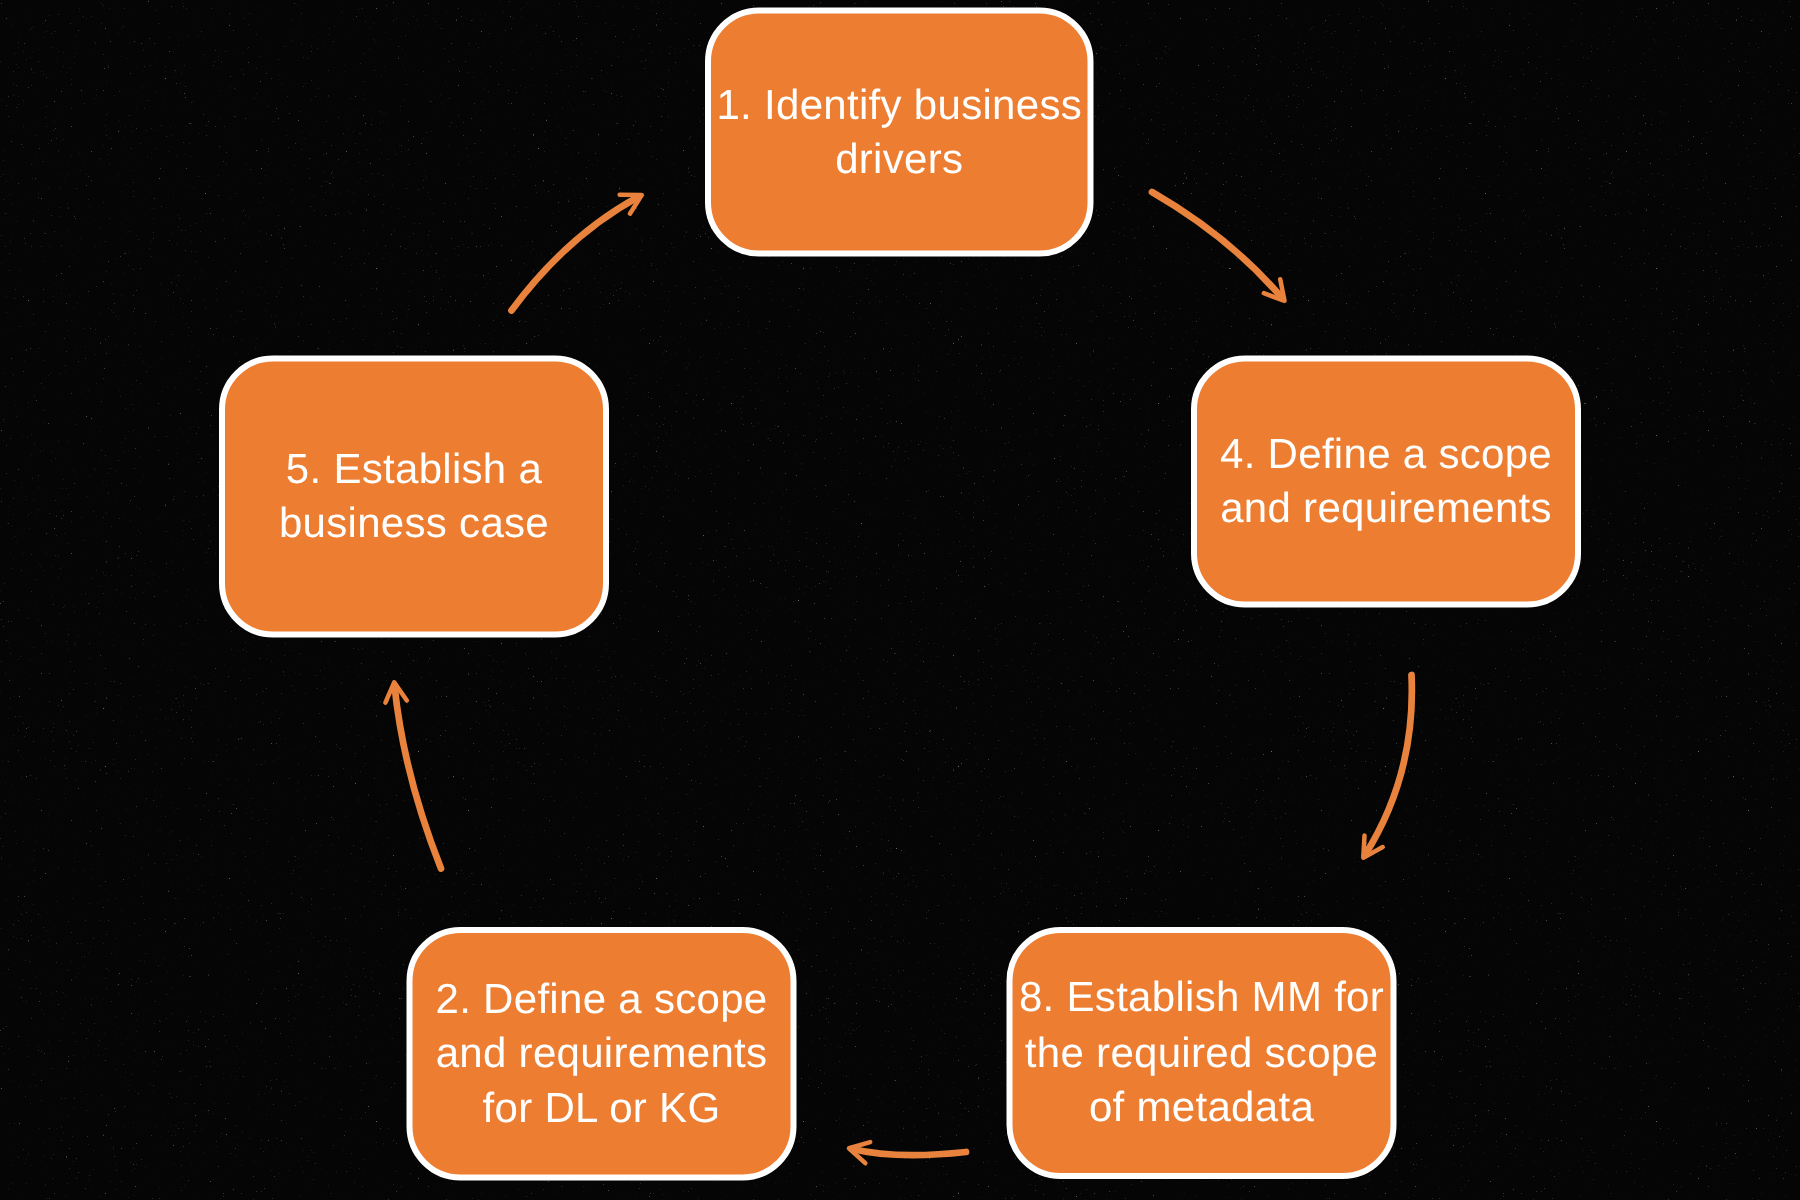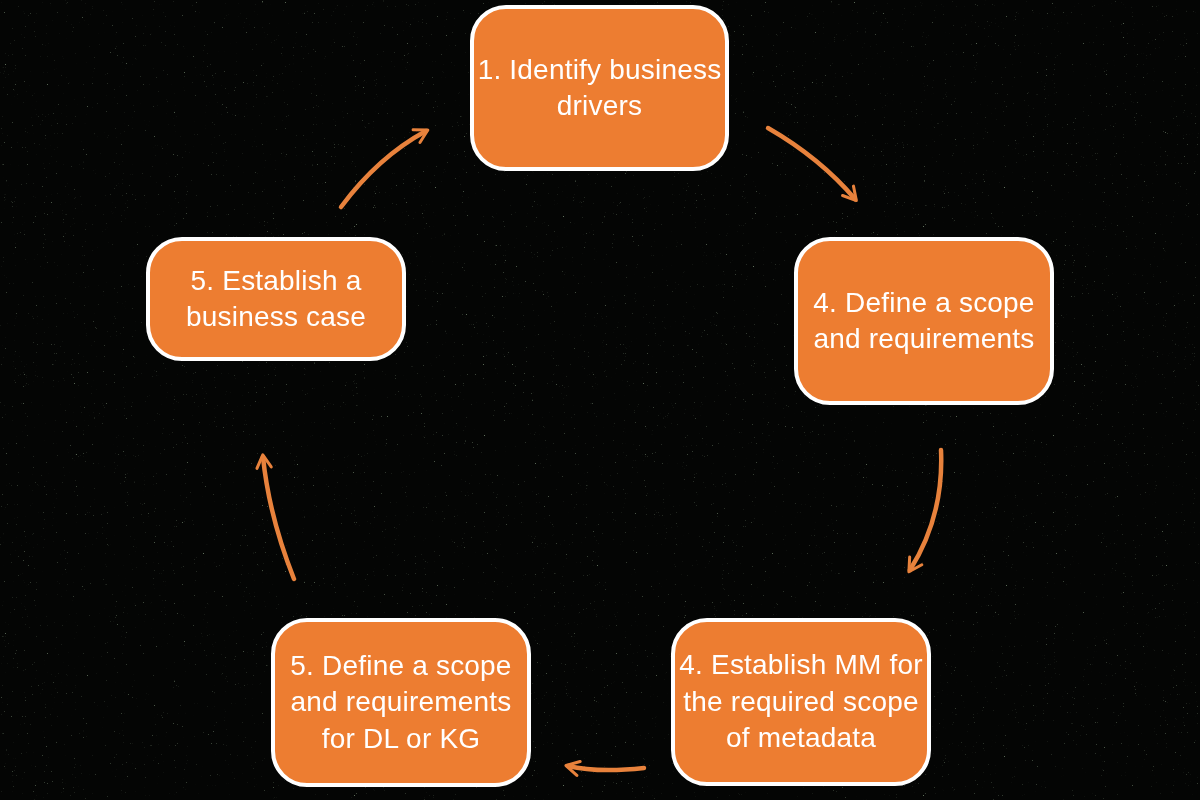--- a/index.html
+++ b/index.html
@@ -36,21 +36,21 @@
     text-align: center;
     font-size: 28px;
     line-height: 1.3;
     white-space: pre;
     letter-spacing: 0.2px;
   }
   .n1 { left: 470px; top:   5px; width: 259px; height: 166px; }
   .n2 { left: 794px; top: 237px; width: 260px; height: 168px; }
   .n3 { left: 671px; top: 618px; width: 260px; height: 168px; }
   .n4 { left: 271px; top: 618px; width: 260px; height: 169px; }
-  .n5 { left: 146px; top: 237px; width: 260px; height: 124px; }
+  .n5 { left: 146px; top: 237px; width: 260px; height: 188px; }
 </style>
 </head>
 <body>
 
 <div class="canvas">
 
   <svg class="bg-svg" width="1200" height="800" viewBox="0 0 1200 800" aria-hidden="true">
     <defs>
       <filter id="grain" x="0" y="0" width="100%" height="100%">
         <feTurbulence type="fractalNoise" baseFrequency="0.9" numOctaves="2" seed="7" stitchTiles="stitch"></feTurbulence>
@@ -78,24 +78,24 @@
       <path d="M 294 579 Q 269 516 263 457" marker-end="url(#ah)" stroke="#E8823C"></path>
     </g>
   </svg>
 
   <div class="node n1">1. Identify business
 drivers</div>
 
   <div class="node n2">4. Define a scope
 and requirements</div>
 
-  <div class="node n3">4. Establish MM for
+  <div class="node n3">8. Establish MM for
 the required scope
 of metadata</div>
 
-  <div class="node n4">5. Define a scope
+  <div class="node n4">2. Define a scope
 and requirements
 for DL or KG</div>
 
   <div class="node n5">5. Establish a
 business case</div>
 
 </div>
 
 </body></html>

